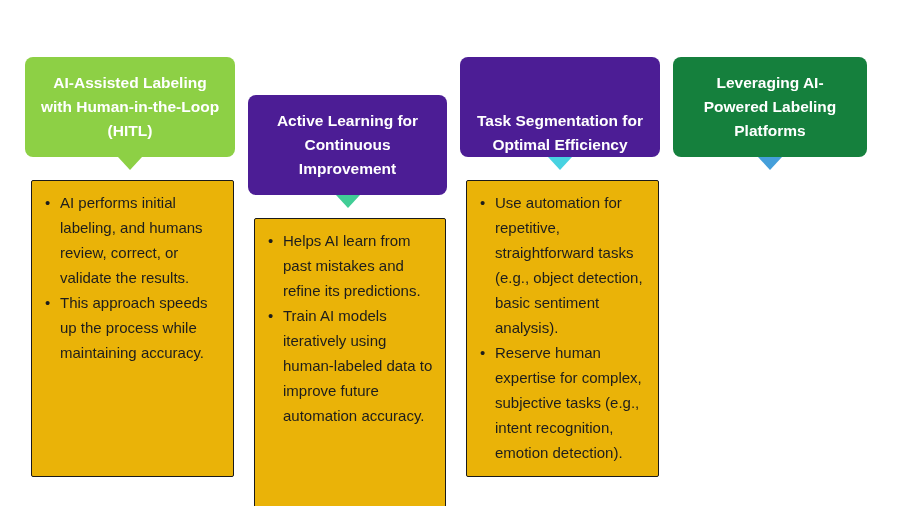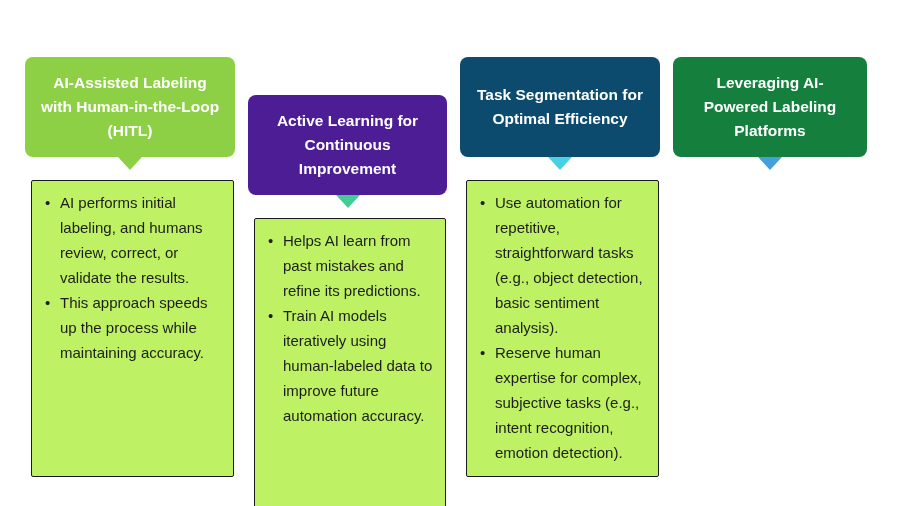--- a/index.html
+++ b/index.html
@@ -46,21 +46,21 @@
     border-left: 12px solid transparent;
     border-right: 12px solid transparent;
     border-top: 13px solid #000;
     margin: 0 auto;
   }
   .body-box {
     margin: 10px 1px 0 6px;
     height: 297px;
     border: 1.6px solid #1a1a1a;
     border-radius: 2px;
-    background: #bef264;
+    background: #eab308;
     padding: 9px 6px 9px 12px;
     box-sizing: border-box;
   }
   ul.bullets {
     margin: 0;
     padding: 0;
     list-style: none;
   }
   ul.bullets li {
     position: relative;
@@ -102,21 +102,21 @@
     <div class="header-tail" style="border-top-color: rgb(65, 205, 150);"></div>
     <div class="body-box">
       <ul class="bullets">
             <li>Helps AI learn from past mistakes and refine its predictions.</li>
             <li>Train AI models iteratively using human-labeled data to improve future automation accuracy.</li>
           </ul>
     </div>
   </div>
 
   <div class="column">
-    <div class="header-bubble" style="background: #0c4a6e;">
+    <div class="header-bubble" style="background: #4c1d95; align-items: flex-end;">
       <span>Task Segmentation for Optimal Efficiency</span>
     </div>
     <div class="header-tail" style="border-top-color: rgb(72, 210, 225);"></div>
     <div class="body-box">
       <ul class="bullets">
             <li>Use automation for repetitive, straightforward tasks (e.g., object detection, basic sentiment analysis).</li>
             <li>Reserve human expertise for complex, subjective tasks (e.g., intent recognition, emotion detection).</li>
           </ul>
     </div>
   </div>

